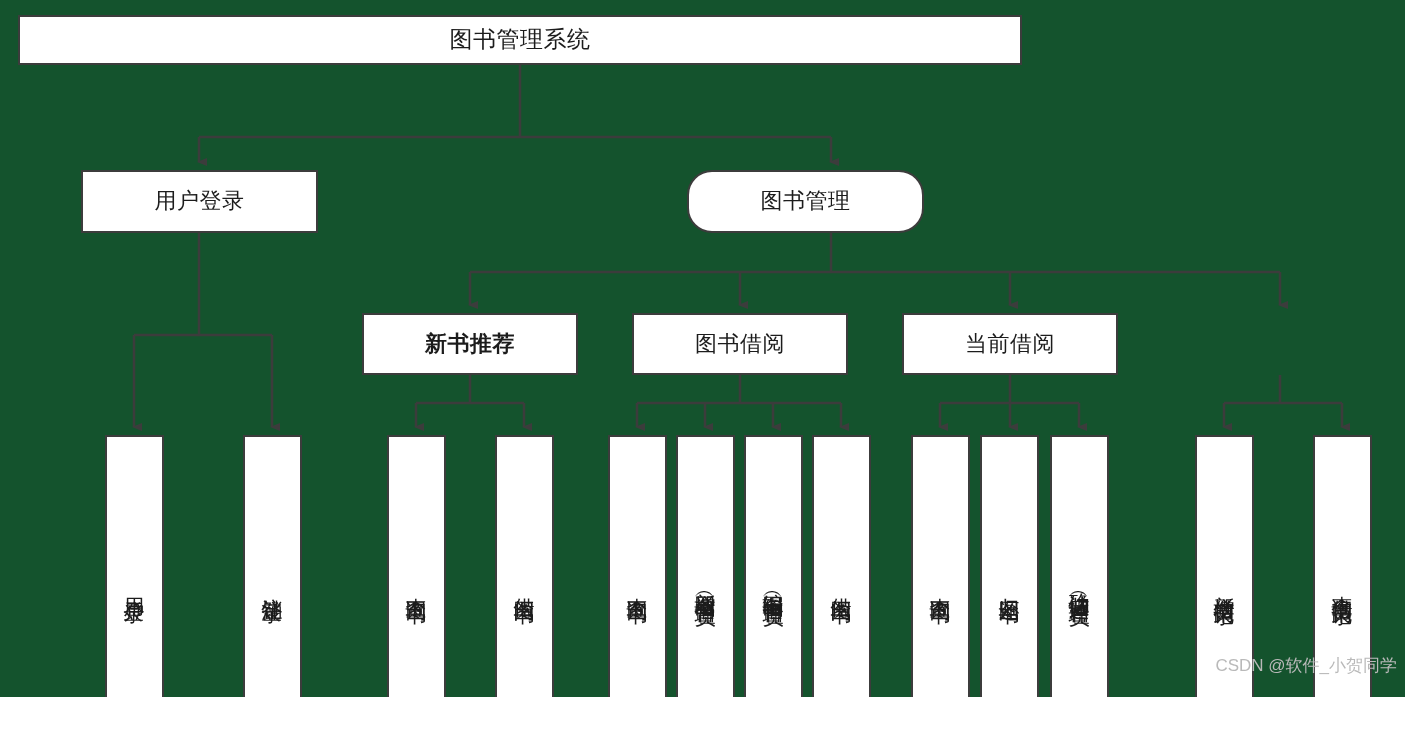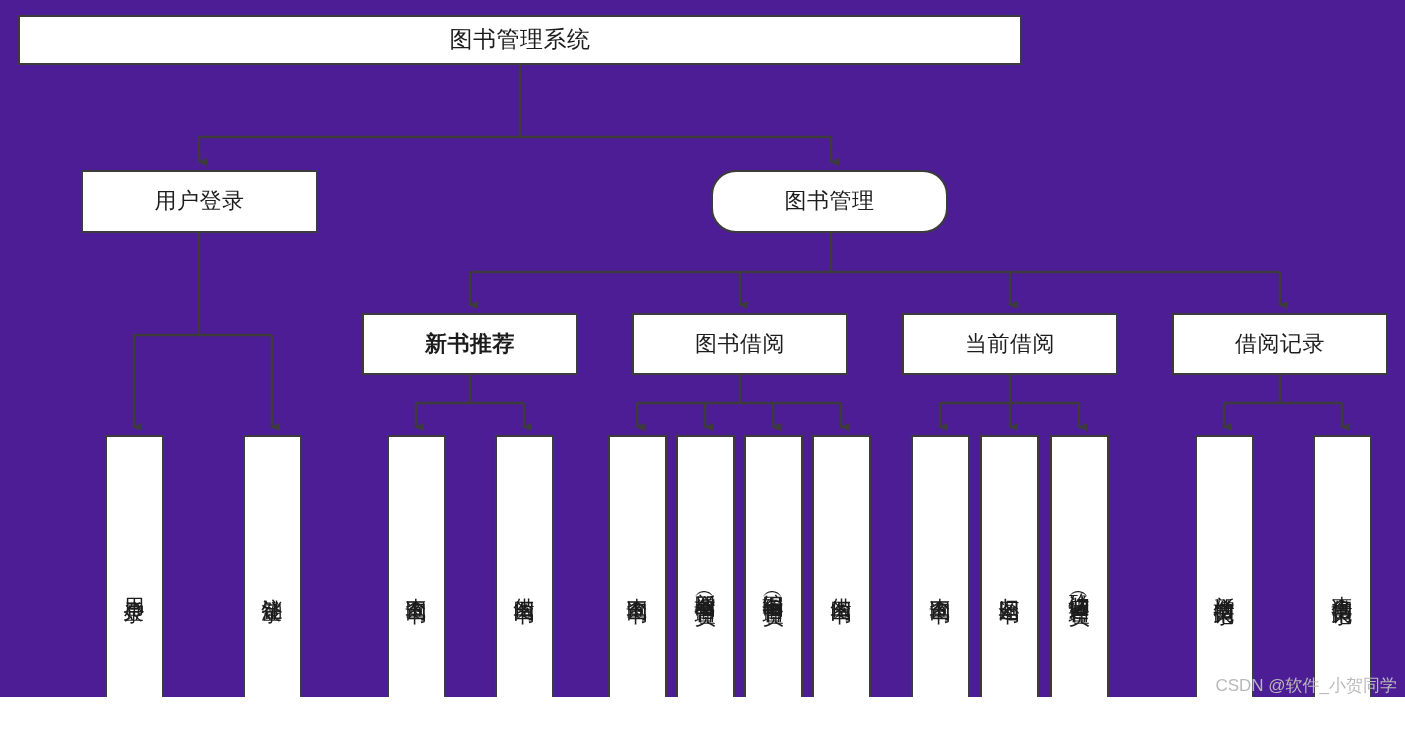--- a/index.html
+++ b/index.html
@@ -4,21 +4,21 @@
 <style>
   html, body {
     margin: 0;
     padding: 0;
     background: #ffffff;
   }
   #canvas {
     position: relative;
     width: 1405px;
     height: 697px;
-    background: #4c1d95;
+    background: #14532d;
     font-family: "Liberation Sans", "DejaVu Sans", sans-serif;
     overflow: hidden;
   }
   svg.edges {
     position: absolute;
     left: 0;
     top: 0;
     width: 1405px;
     height: 747px;
     pointer-events: none;
@@ -55,21 +55,21 @@
     writing-mode: vertical-rl;
     text-orientation: upright;
     font-size: 21px;
     letter-spacing: 2px;
     line-height: 1;
     white-space: nowrap;
   }
   #watermark {
     position: absolute;
     right: 8px;
-    bottom: 0;
+    bottom: 20px;
     font-size: 17px;
     color: #b9b9b9;
     white-space: nowrap;
     font-family: "Liberation Sans", "DejaVu Sans", sans-serif;
     margin-left: 29px;
   }
 </style>
 </head>
 <body>
 
@@ -125,35 +125,32 @@
     </g>
   </svg>
 
   <div class="node h root" style="left:18px; top:15px; width:1004px; height:50px;">
     <span class="lbl">图书管理系统</span>
   </div>
 
   <div class="node h" style="left:81px; top:170px; width:237px; height:63px;">
     <span class="lbl">用户登录</span>
   </div>
-  <div class="node h" style="left:711px; top:170px; width:237px; height:63px;border-radius:25px;">
+  <div class="node h" style="left:687px; top:170px; width:237px; height:63px;border-radius:25px;">
     <span class="lbl">图书管理</span>
   </div>
 
   <div class="node h" style="left:362px; top:313px; width:216px; height:62px;font-weight:bold;">
     <span class="lbl">新书推荐</span>
   </div>
   <div class="node h" style="left:902px; top:313px; width:216px; height:62px;">
     <span class="lbl">当前借阅</span>
   </div>
   <div class="node h" style="left:632px; top:313px; width:216px; height:62px;">
     <span class="lbl">图书借阅</span>
-  </div>
-  <div class="node h" style="left:1172px; top:313px; width:216px; height:62px;">
-    <span class="lbl">借阅记录</span>
   </div>
 
   <div class="node v" style="left:105px; top:435px; width:59px; height:299px;">
     <span class="lbl">用户登录</span>
   </div>
   <div class="node v" style="left:243px; top:435px; width:59px; height:299px;">
     <span class="lbl">注销登录</span>
   </div>
 
   <div class="node v" style="left:387px; top:435px; width:59px; height:299px;">

